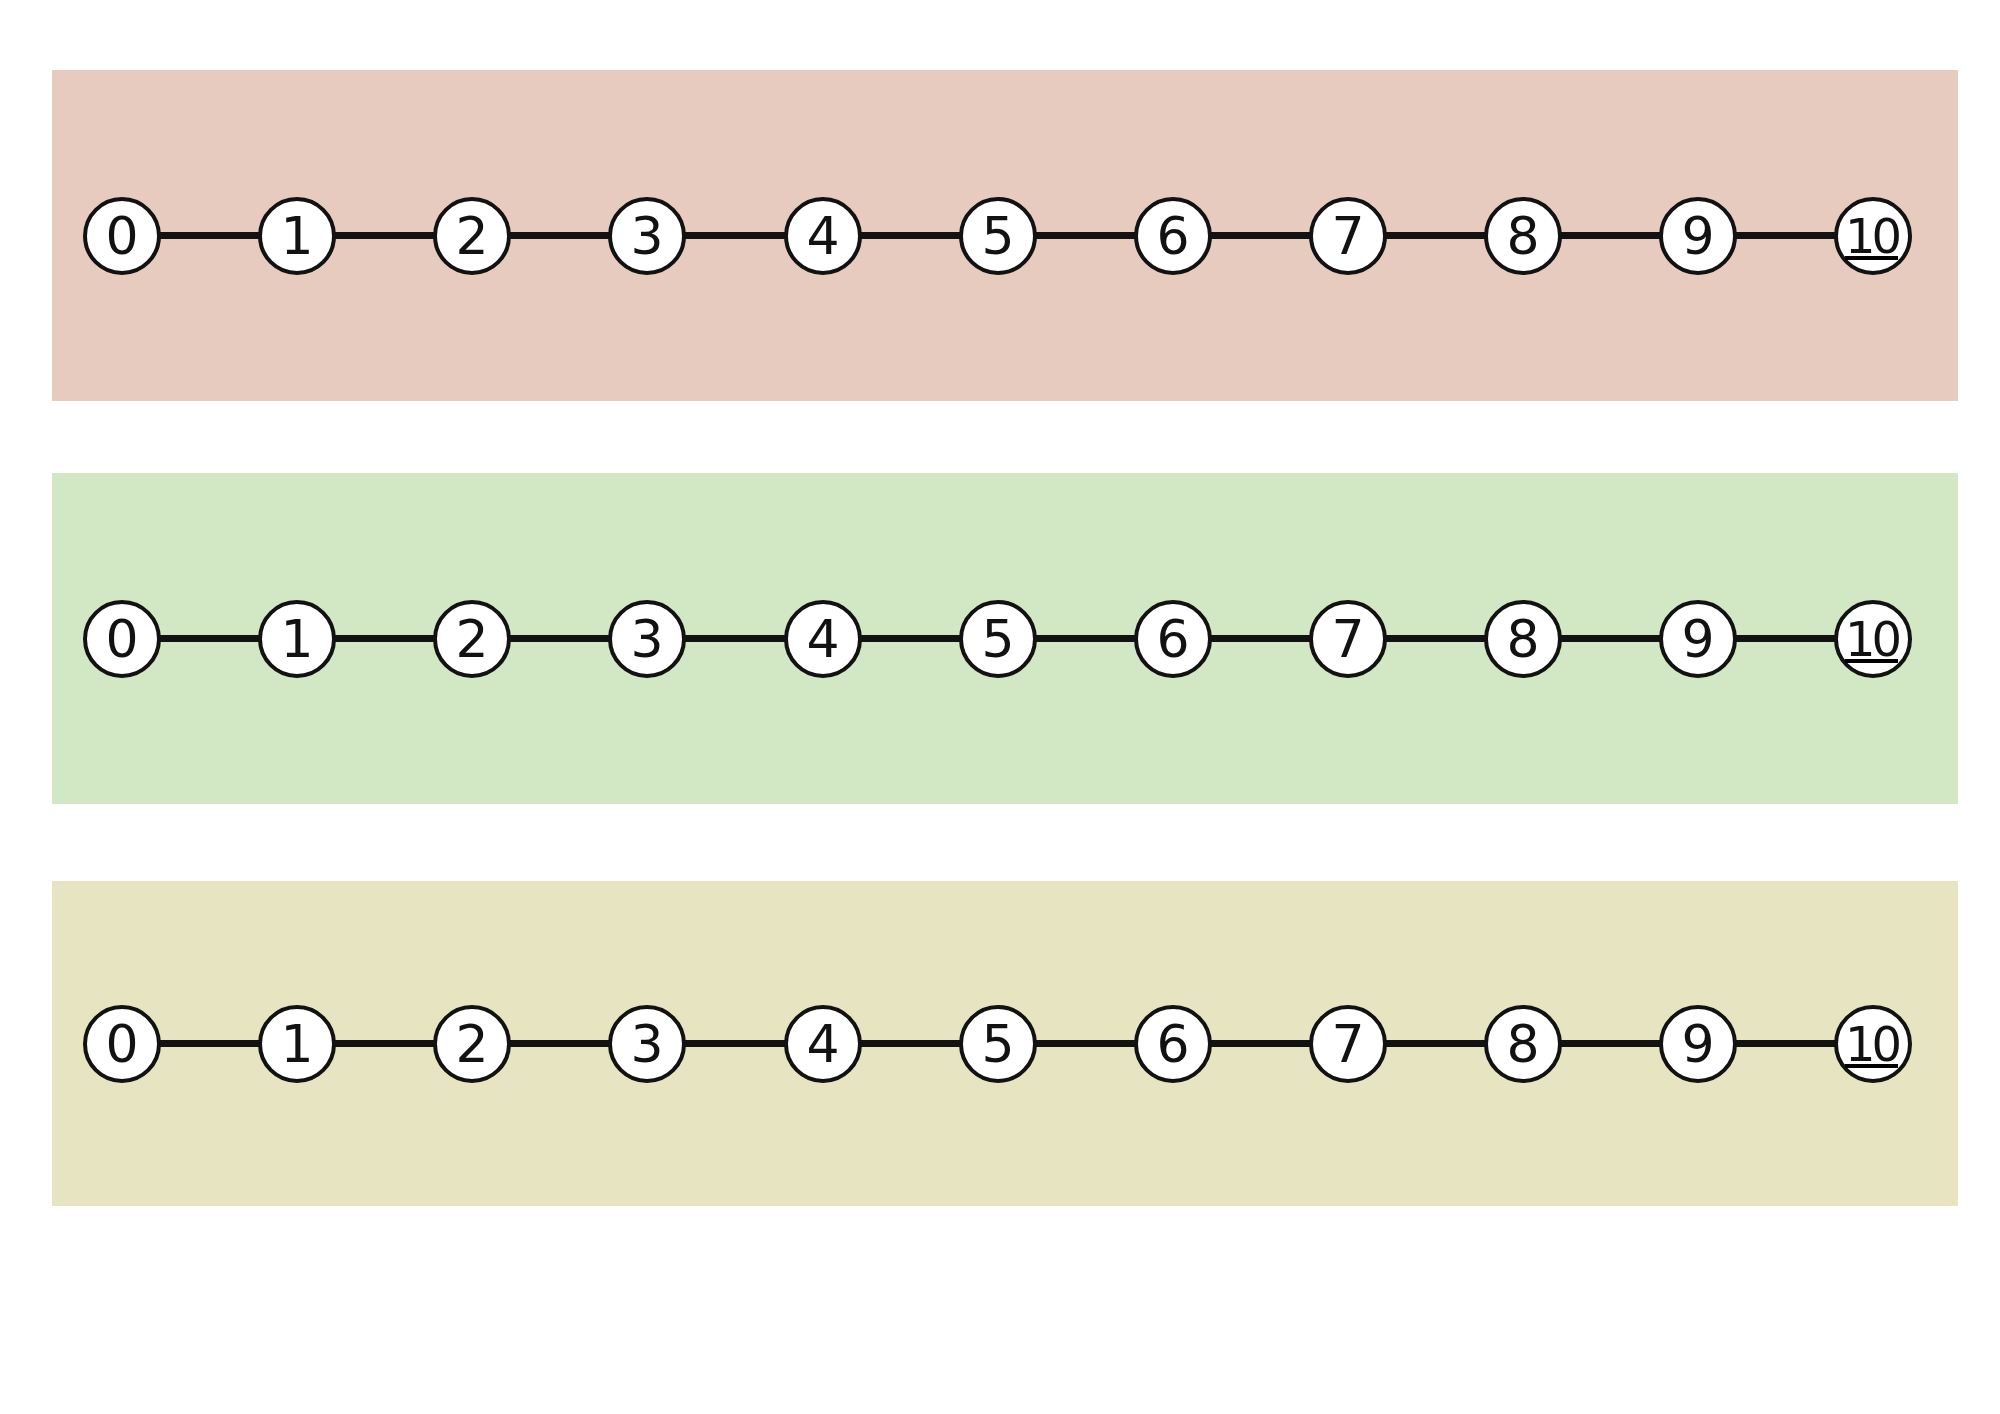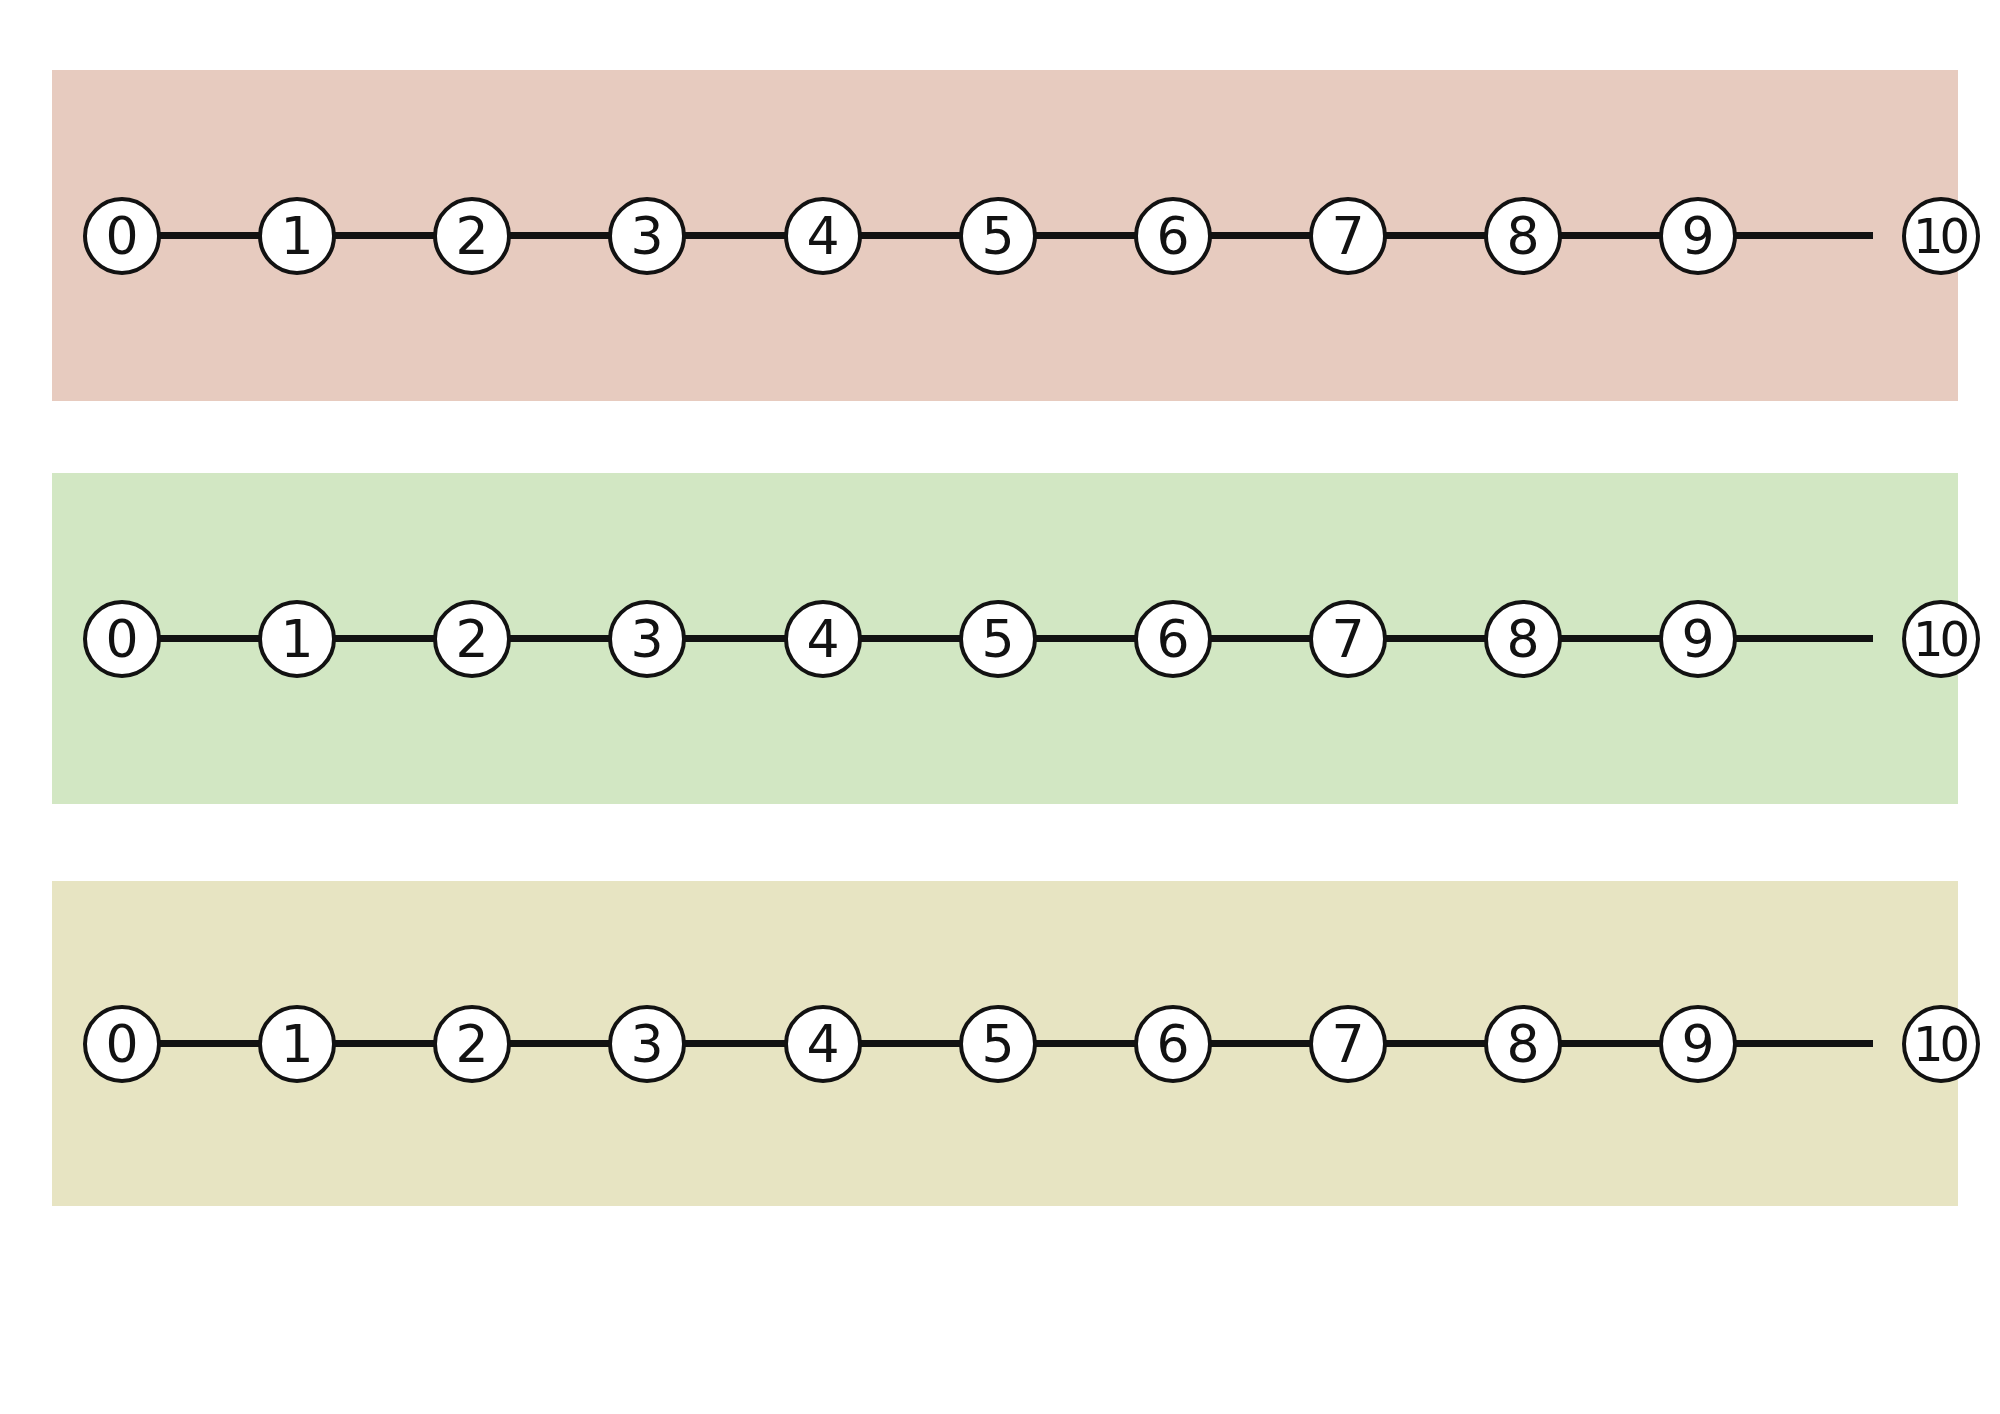--- a/index.html
+++ b/index.html
@@ -68,21 +68,21 @@
   .c0  { left: 31px; }
   .c1  { left: 206px; }
   .c2  { left: 381px; }
   .c3  { left: 556px; }
   .c4  { left: 732px; }
   .c5  { left: 907px; }
   .c6  { left: 1082px; }
   .c7  { left: 1257px; }
   .c8  { left: 1432px; }
   .c9  { left: 1607px; }
-  .c10 { left: 1850px; }
+  .c10 { left: 1782px; text-decoration: underline; }
 </style>
 </head>
 <body>
 
 <div class="page">
 
   <div class="strip strip-pink">
     <div class="numberline">
       <div class="track"></div>
       <div class="circle c0">

